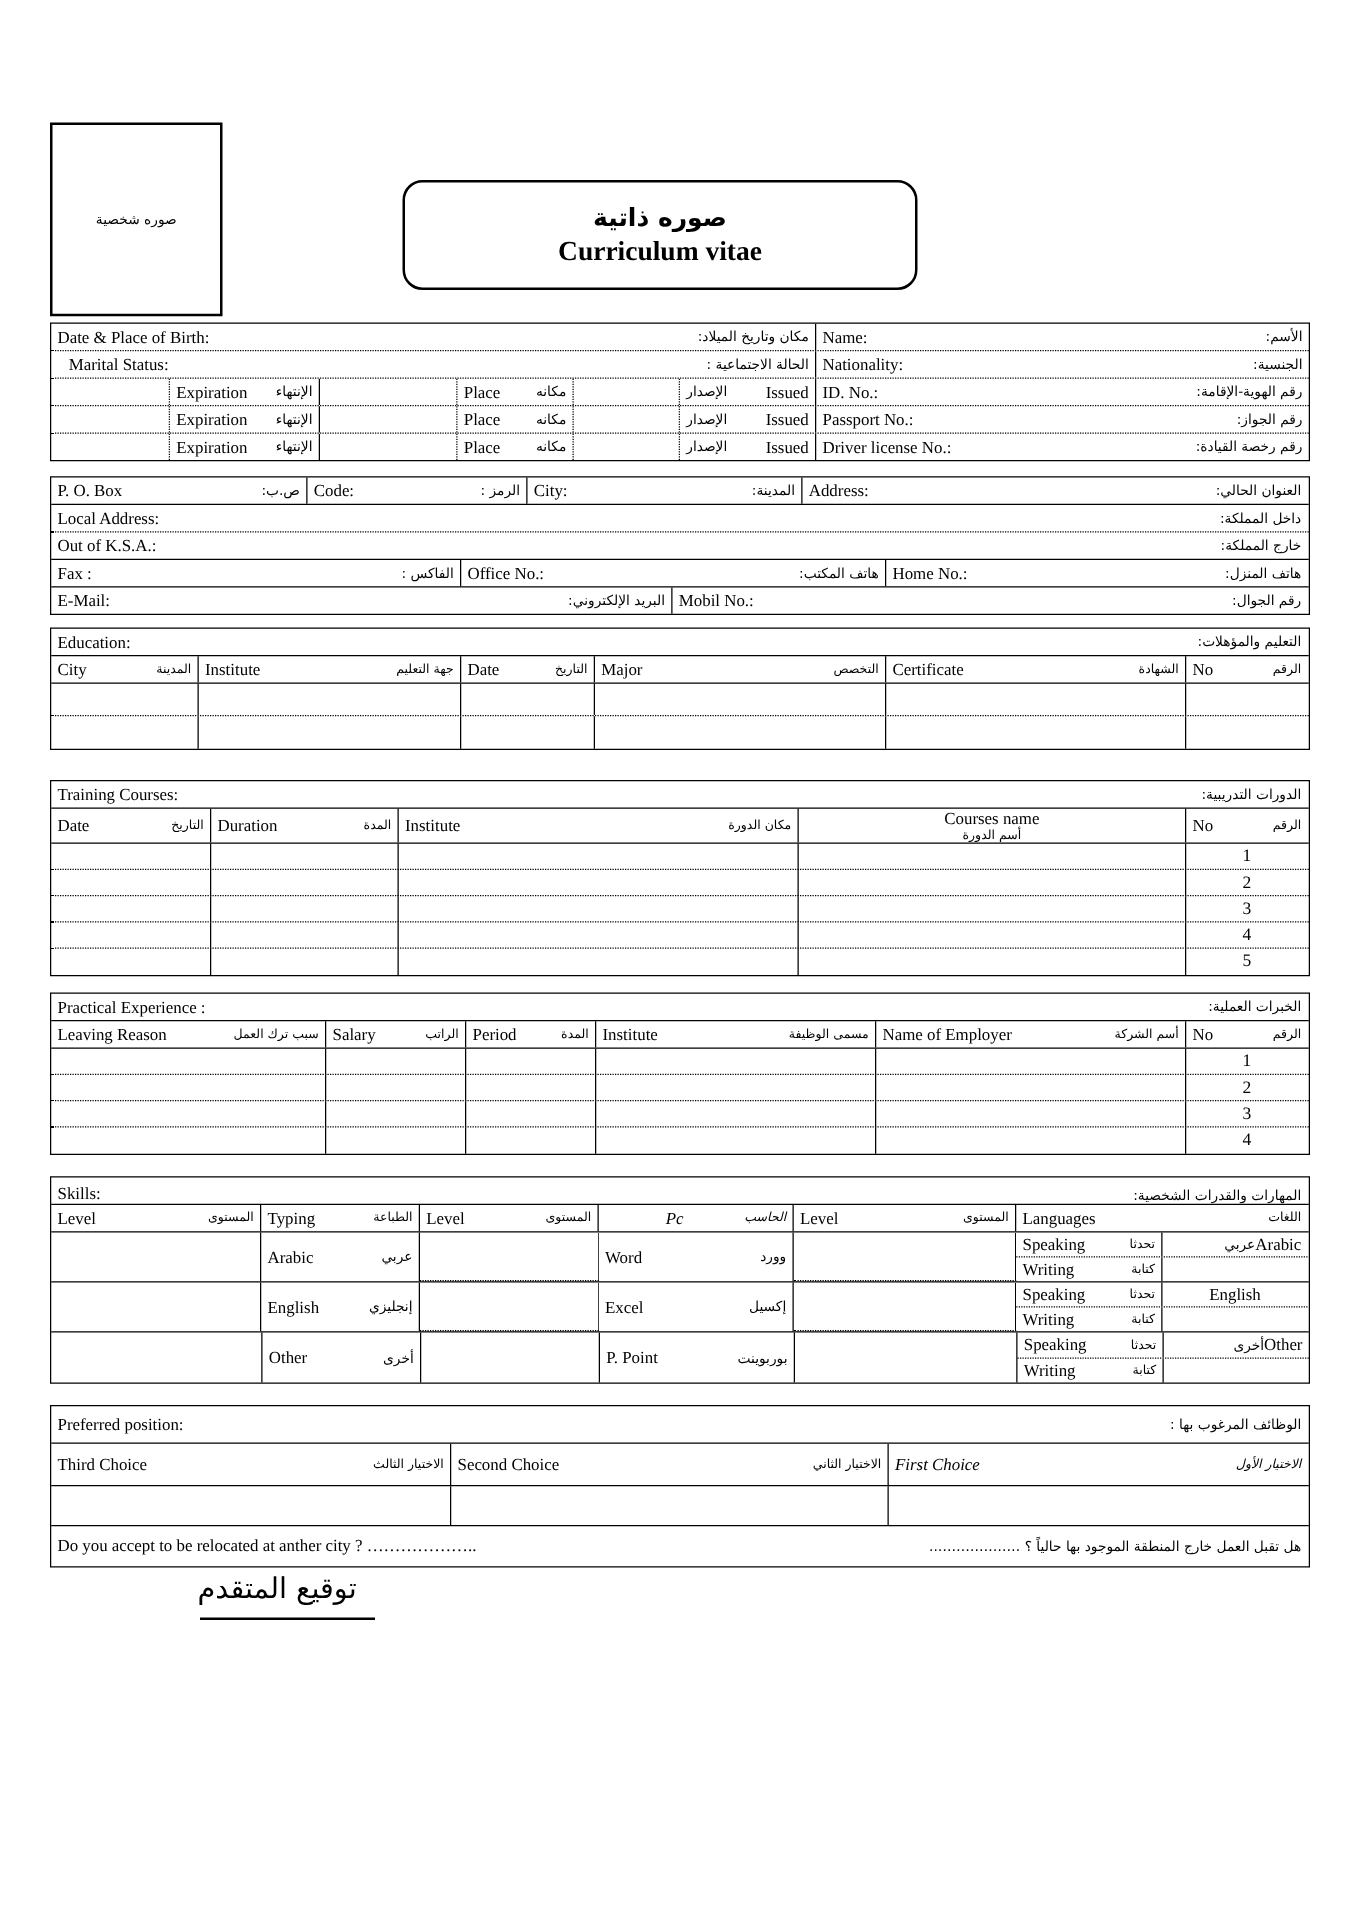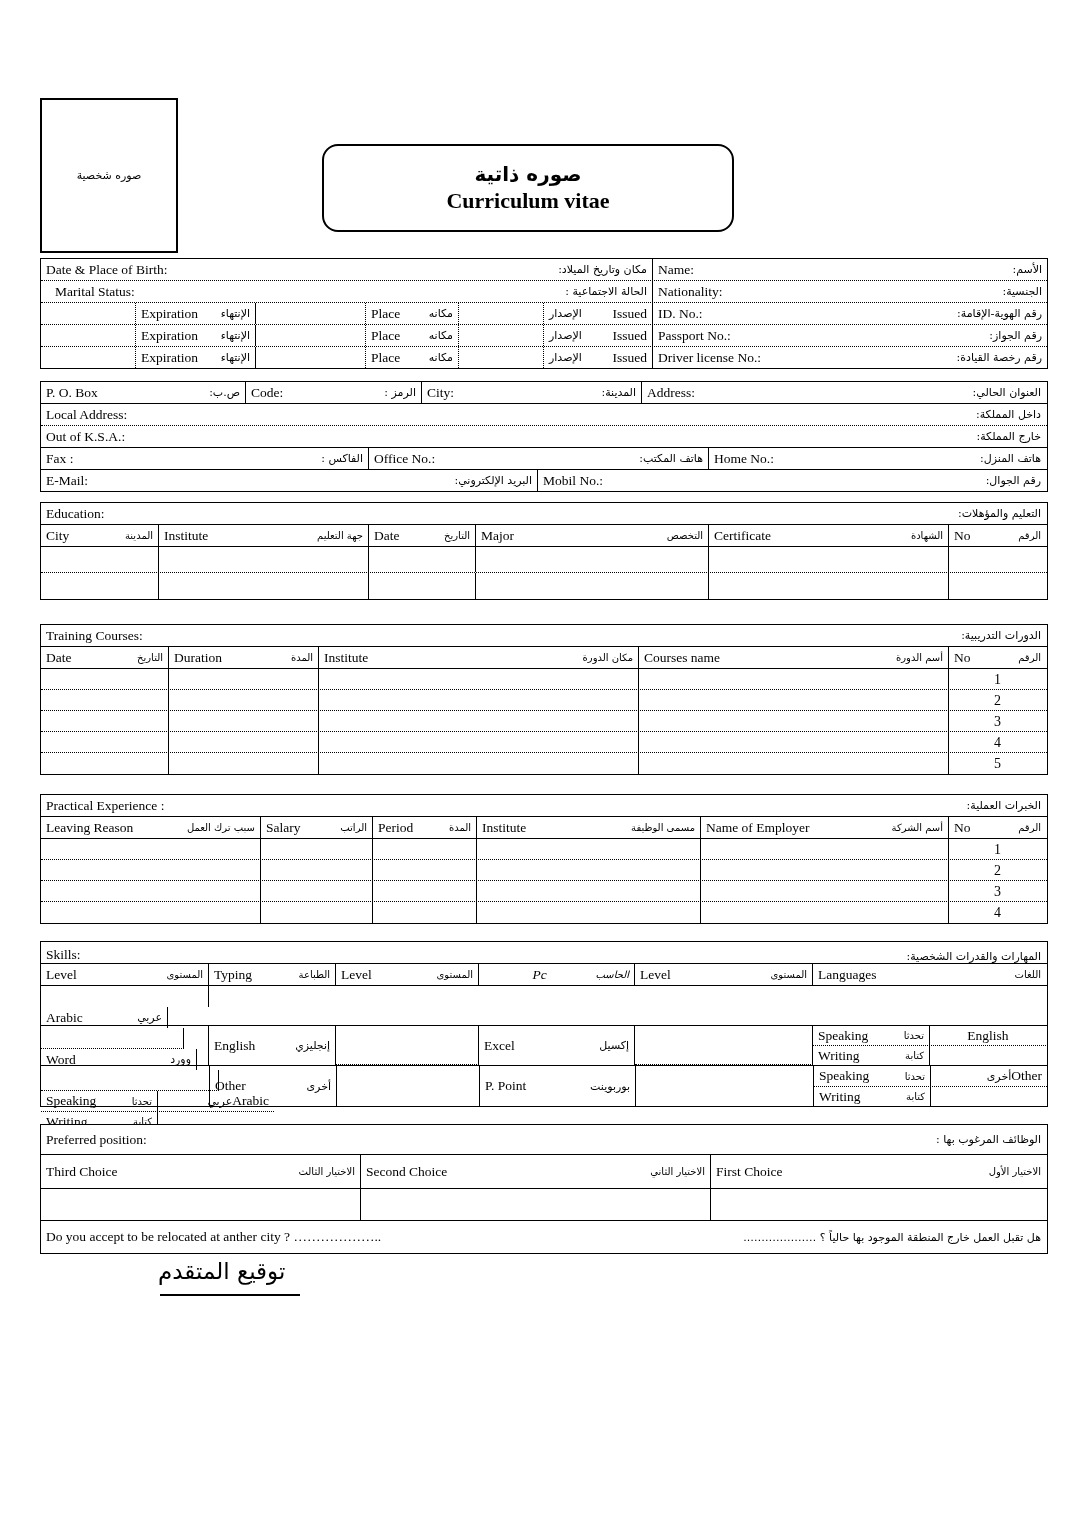--- a/index.html
+++ b/index.html
@@ -368,21 +368,21 @@
         <span class="ar ar-sm">التاريخ</span>
       </div>
       <div class="cell pair vsep-sol" style="width:150px;">
         <span class="en">Duration</span>
         <span class="ar ar-sm">المدة</span>
       </div>
       <div class="cell pair vsep-sol" style="width:320px;">
         <span class="en">Institute</span>
         <span class="ar ar-sm">مكان الدورة</span>
       </div>
-      <div class="cell pair vsep-sol" style="width:310px;">
+      <div class="cell pair vsep-sol" style="width:310px;flex-direction:column;">
         <span class="en">Courses name</span>
         <span class="ar ar-sm">أسم الدورة</span>
       </div>
       <div class="cell pair" style="width:97px;">
         <span class="en">No</span>
         <span class="ar ar-sm">الرقم</span>
       </div>
     </div>
     <div class="row rowline" style="height:21px;">
       <div class="cell vsep-sol" style="width:128px;"></div>
@@ -518,21 +518,21 @@
       <div class="cell pair vsep-sol" style="width:178px;">
         <span class="en">Level</span>
         <span class="ar ar-sm">المستوى</span>
       </div>
       <div class="cell pair" style="width:233px;">
         <span class="en">Languages</span>
         <span class="ar ar-sm">اللغات</span>
       </div>
     </div>
 
-    <div class="row rowsolid" style="height:40px;flex-direction:column;">
+    <div class="row rowsolid" style="height:40px;">
       <div class="cell vsep-sol" style="width:168px;"></div>
       <div class="cell pair vsep-sol" style="width:127px;">
         <span class="en">Arabic</span>
         <span class="ar">عربي</span>
       </div>
       <div class="cell vsep-sol" style="width:143px; border-bottom:1px dotted #000;"></div>
       <div class="cell pair vsep-sol" style="width:156px;">
         <span class="en">Word</span>
         <span class="ar">وورد</span>
       </div>
@@ -633,21 +633,21 @@
     </div>
     <div class="row rowsolid" style="height:34px;">
       <div class="cell pair vsep-sol" style="width:320px;">
         <span class="en">Third Choice</span>
         <span class="ar ar-sm">الاختيار الثالث</span>
       </div>
       <div class="cell pair vsep-sol" style="width:350px;">
         <span class="en">Second Choice</span>
         <span class="ar ar-sm">الاختيار الثاني</span>
       </div>
-      <div class="cell pair" style="width:335px;">
+      <div class="cell pair" style="width:335px;font-style:italic;">
         <span class="en">First Choice</span>
         <span class="ar ar-sm">الاختيار الأول</span>
       </div>
     </div>
     <div class="row rowsolid" style="height:32px;">
       <div class="cell vsep-sol" style="width:320px;"></div>
       <div class="cell vsep-sol" style="width:350px;"></div>
       <div class="cell" style="width:335px;"></div>
     </div>
     <div class="row" style="height:32px;">

